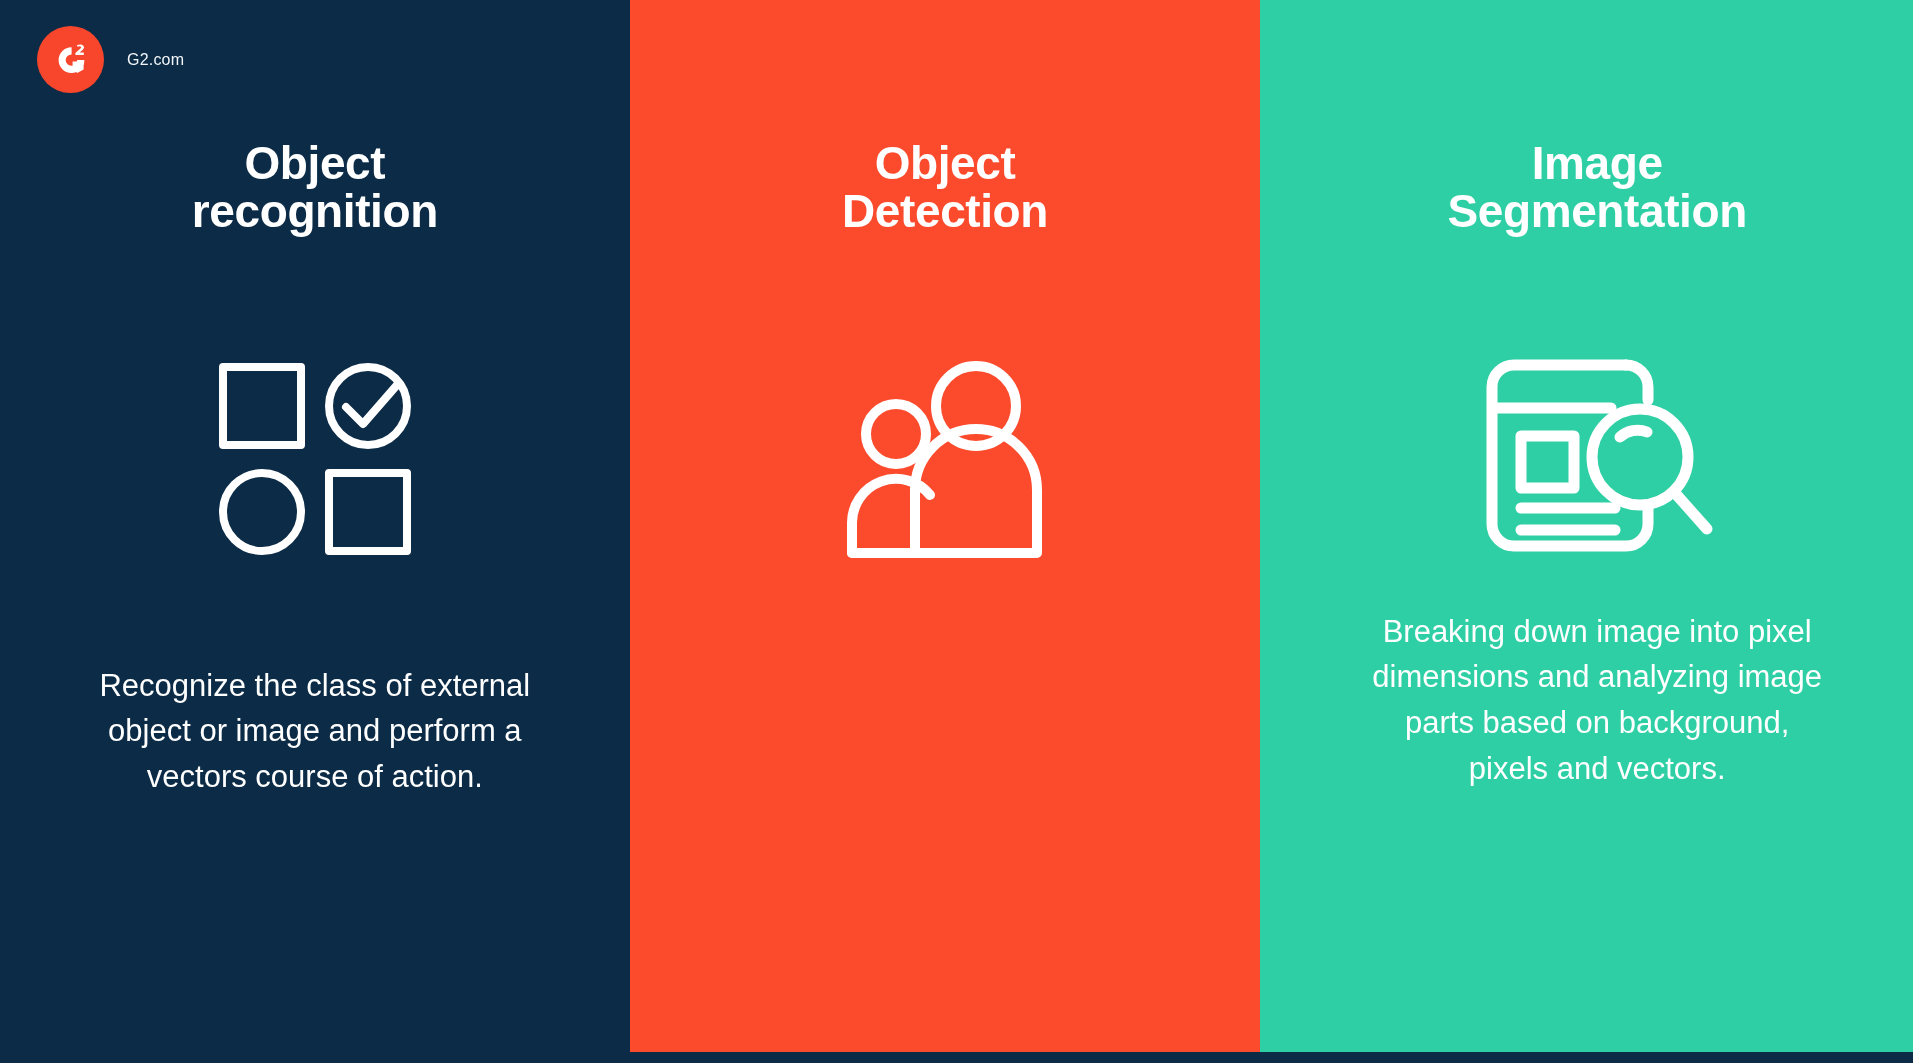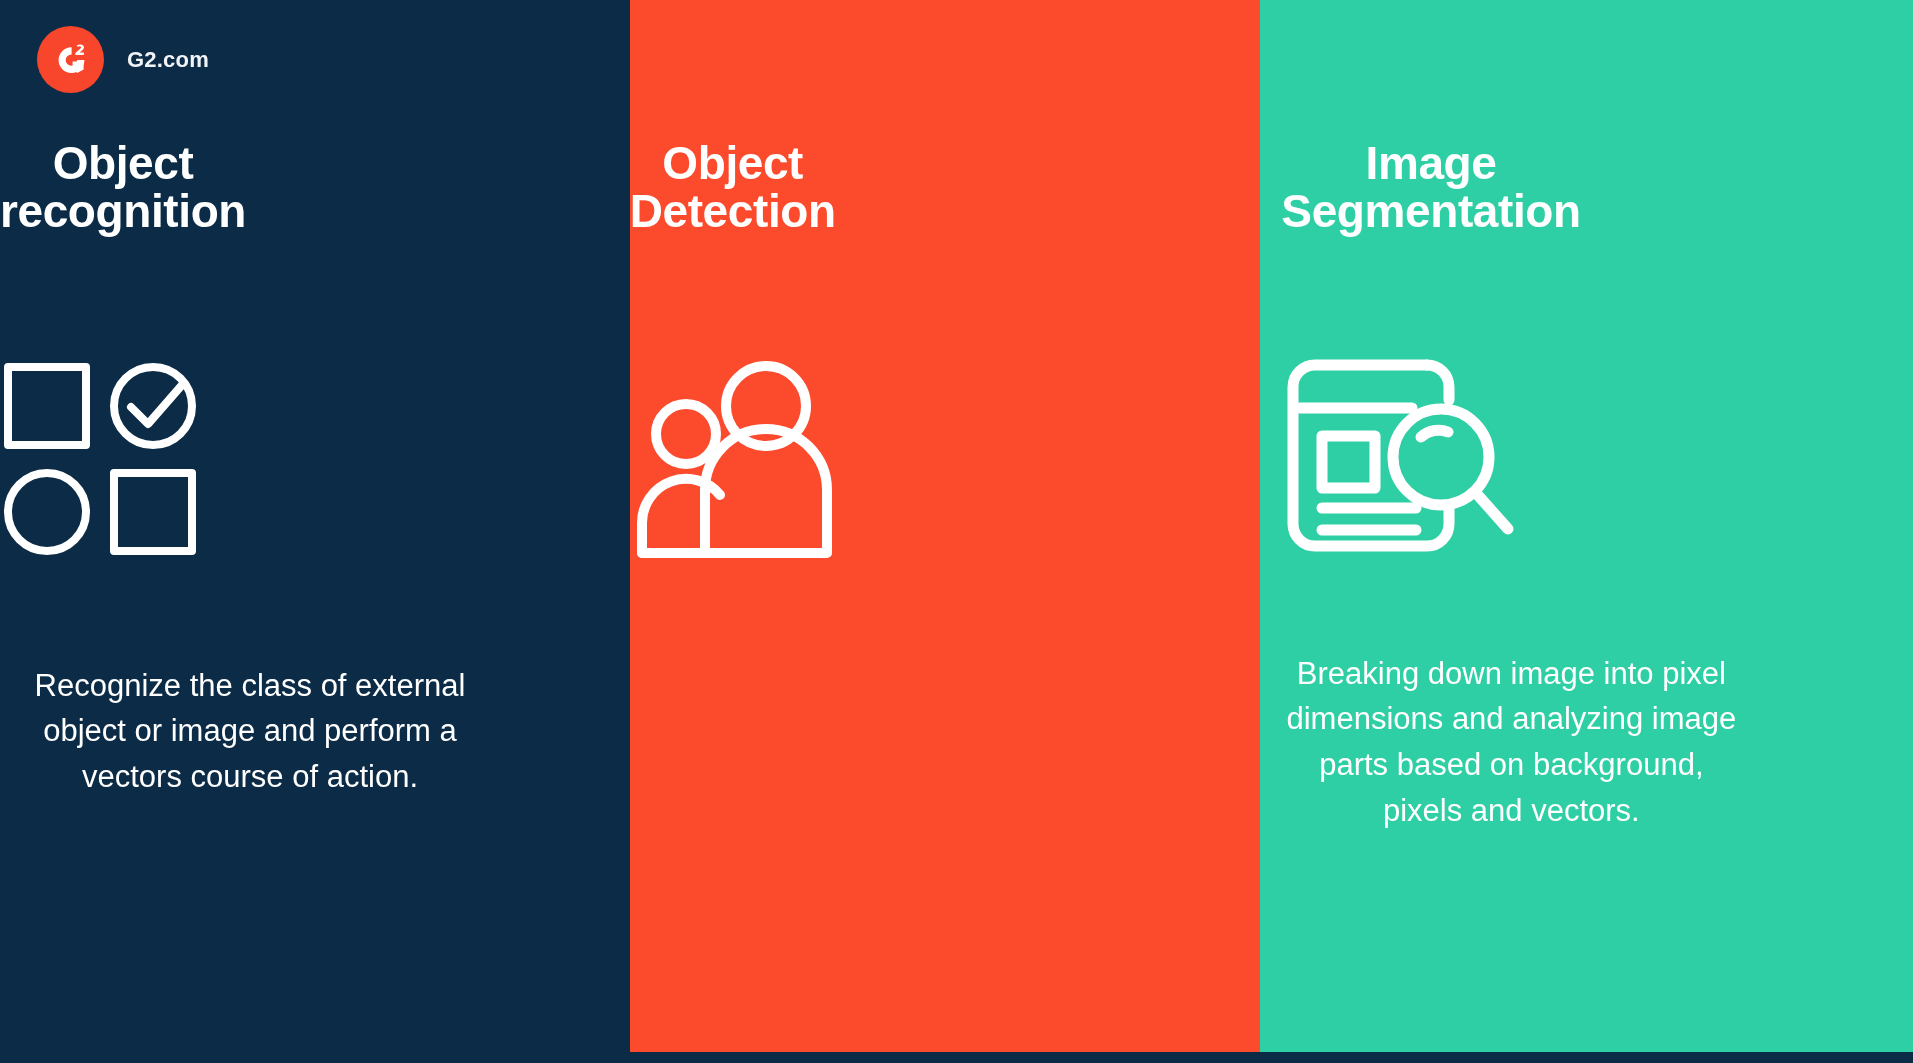--- a/index.html
+++ b/index.html
@@ -20,21 +20,21 @@
   .columns {
     position:absolute;
     inset:0;
     display:flex;
     align-items:stretch;
   }
   .column {
     position:relative;
     display:flex;
     flex-direction:column;
-    align-items:flex-start;
+    align-items:center;
   }
   .col-navy  { width:639px; background:#0B2B46; height:1063px; }
   .col-orange{ width:640px; background:#FC4A2D; height:1052px; }
   .col-green { width:662px; background:#2ECFA4; height:1052px;padding-left:21px; }
 
   
   .brand {
     position:absolute;
     left:37px; top:26px;
     display:flex;
@@ -46,23 +46,23 @@
     width:67px; height:67px;
     border-radius:50%;
     background:#F8462C;
     display:flex;
     align-items:center;
     justify-content:center;
   }
   .brand-logo svg { display:block; }
   .brand-name {
     color:#F2F5F8;
-    font-size:22px;
+    font-size:16px;
     letter-spacing:.2px;
-    font-weight:700;
+    font-weight:400;
     white-space:nowrap;
   }
 
   
   .col-title {
     color:#FFFFFF;
     font-weight:700;
     font-size:46px;
     line-height:1.05;
     text-align:center;
@@ -88,21 +88,21 @@
   
   .col-body {
     color:#FFFFFF;
     font-size:31px;
     line-height:1.48;
     text-align:center;
     font-weight:400;
   }
   .col-navy   .col-body { margin-top:104px; width:500px; }
   .col-orange .col-body { margin-top:82px;  width:470px; }
-  .col-green  .col-body { margin-top:88px;  width:460px; }
+  .col-green  .col-body { margin-top:46px;  width:460px; }
 </style>
 </head>
 <body>
 
 <div class="infographic">
 
   <div class="columns">
 
     <div class="column col-navy">
 

